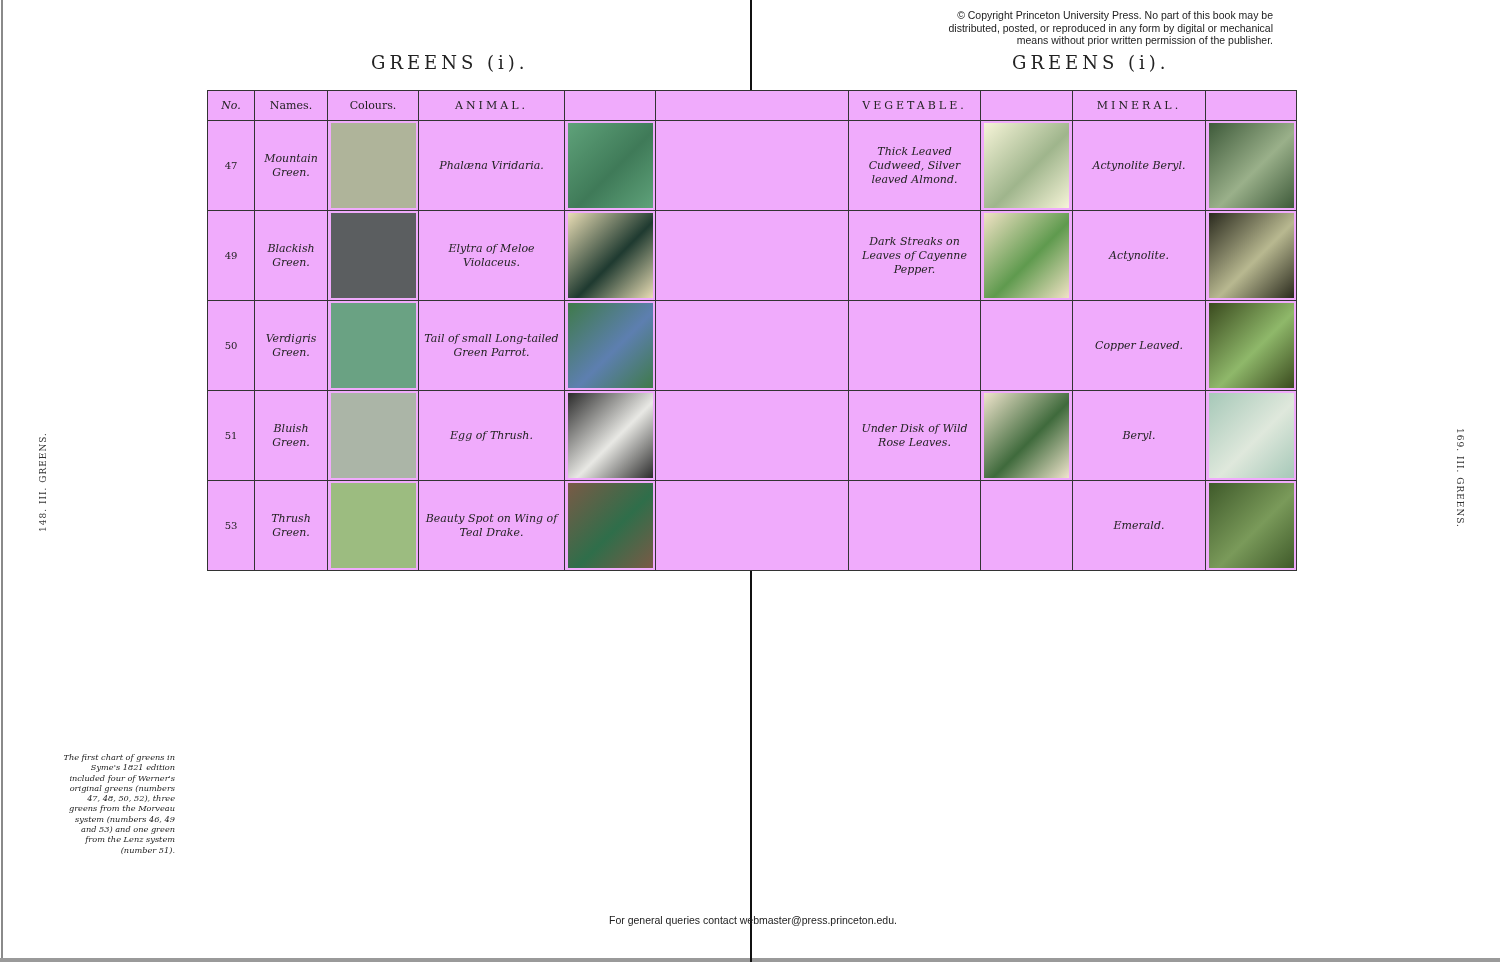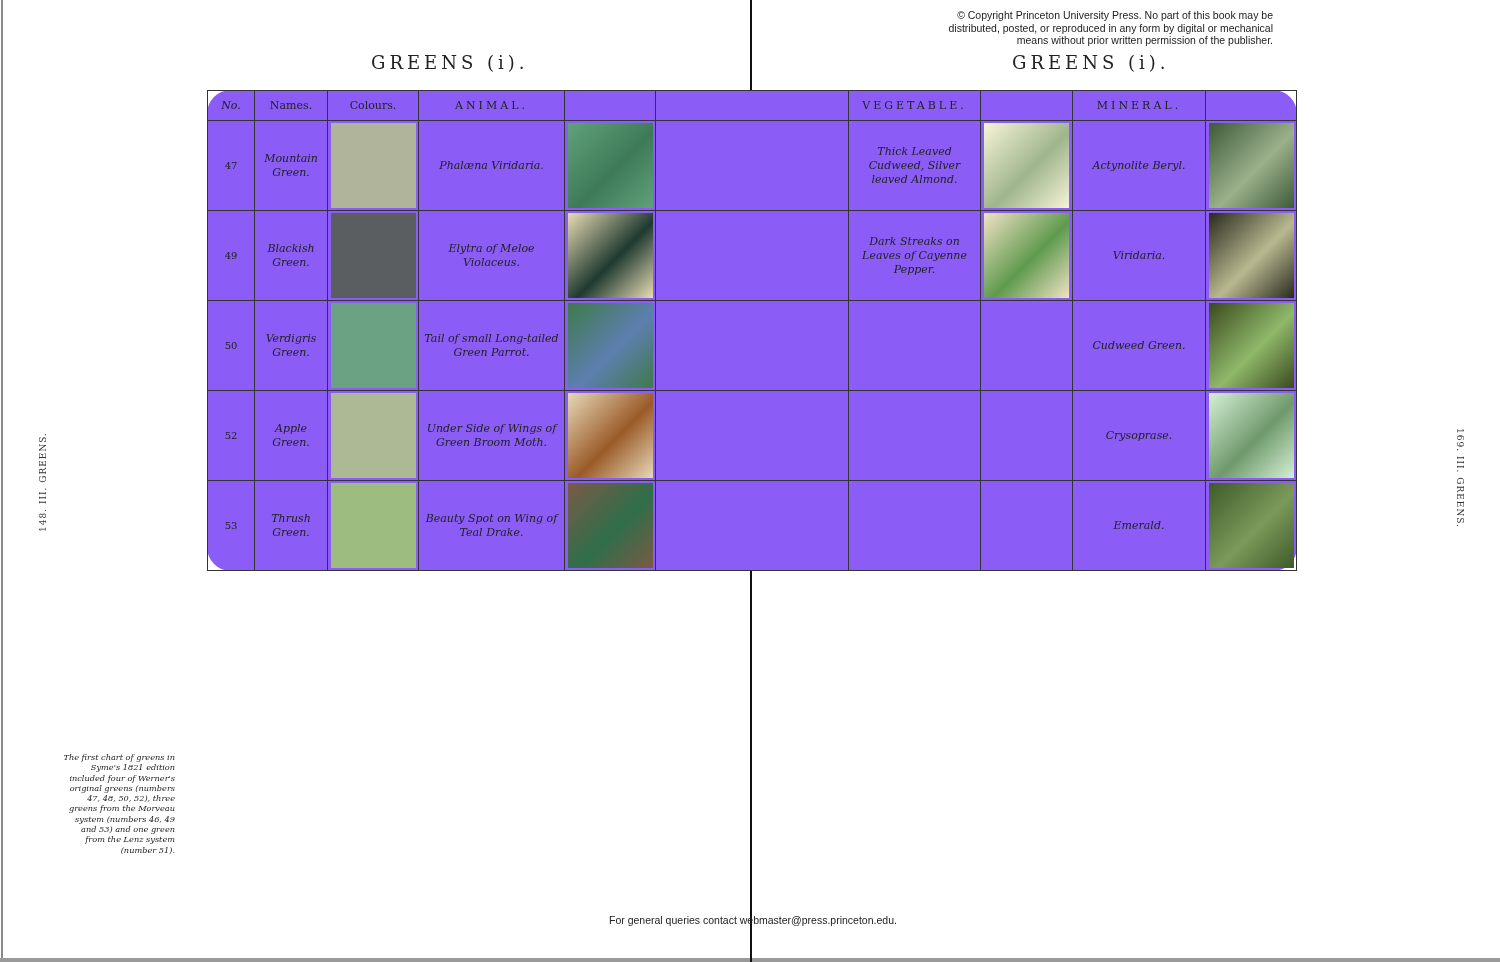--- a/index.html
+++ b/index.html
@@ -9,21 +9,21 @@
   .gutter { position:absolute; left:750px; top:0; width:2px; height:962px; background:#111; }
   .title { position:absolute; top:52px; font-size:18px; letter-spacing:4px; color:#222; font-family:"DejaVu Serif", serif; }
   .title.left { left:371px; }
   .title.right { left:1012px; }
   .copyright { position:absolute; left:943px; top:9px; width:330px; font-family:"Liberation Sans", sans-serif; font-size:10.5px; line-height:12.5px; color:#222;text-align:right; }
   .footer { position:absolute; left:609px; top:914px; font-family:"Liberation Sans", sans-serif; font-size:10.5px; color:#222; }
   .running-head { position:absolute; font-size:9px; letter-spacing:1px; white-space:nowrap; color:#333; }
   .running-head.left { left:43px; top:482px; transform:translate(-50%,-50%) rotate(-90deg); }
   .running-head.right { left:1460px; top:478px; transform:translate(-50%,-50%) rotate(90deg); }
   .sidenote { position:absolute; left:60px; top:752px; width:115px; font-size:8.2px; line-height:10.3px; text-align:right; font-style:italic; color:#222; }
-  table.chart { position:absolute; left:207px; top:90px; border-collapse:collapse; table-layout:fixed; background:#8b5cf6;border-radius:24px; }
+  table.chart { position:absolute; left:207px; top:90px; border-collapse:collapse; table-layout:fixed; background:#f0abfc; }
   table.chart th, table.chart td { border:1.5px solid #333; padding:0; text-align:center; vertical-align:middle; }
   table.chart th { height:29px; font-weight:normal; font-size:11px; }
   th.caps { letter-spacing:3px; font-size:9.5px; }
   th.no { font-style:italic; }
   table.chart td { height:89px; }
   td.num { font-size:10px; }
   td.name, td.desc { font-style:italic; font-size:11px; line-height:14px; padding:0 4px; }
   .swatch { width:85px; height:85px; margin:0 auto; }
   .thumb { width:85px; height:85px; margin:0 auto; position:relative; overflow:hidden; }
 </style>
@@ -101,68 +101,68 @@
         </td>
     <td class="desc">Elytra of Meloe Violaceus.</td>
     <td>
           <div class="thumb" style="background: linear-gradient(135deg, rgb(232, 220, 180) 0%, rgb(31, 58, 48) 55%, rgb(232, 220, 180) 100%);"></div>
         </td>
     <td></td>
     <td class="desc">Dark Streaks on Leaves of Cayenne Pepper.</td>
     <td>
           <div class="thumb" style="background: linear-gradient(135deg, rgb(240, 226, 196) 0%, rgb(95, 154, 78) 55%, rgb(240, 226, 196) 100%);"></div>
         </td>
-    <td class="desc">Viridaria.</td>
+    <td class="desc">Actynolite.</td>
     <td>
           <div class="thumb" style="background: linear-gradient(135deg, rgb(42, 42, 30) 0%, rgb(184, 184, 144) 55%, rgb(42, 42, 30) 100%);"></div>
         </td>
   </tr>
 
   <tr>
     <td class="num">50</td>
     <td class="name">Verdigris Green.</td>
     <td>
           <div class="swatch" style="background: rgb(106, 162, 131);"></div>
         </td>
     <td class="desc">Tail of small Long-tailed Green Parrot.</td>
     <td>
           <div class="thumb" style="background: linear-gradient(135deg, rgb(63, 122, 74) 0%, rgb(93, 127, 176) 55%, rgb(63, 122, 74) 100%);"></div>
         </td>
     <td></td>
     <td class="desc"></td>
     <td>
           <div class="thumb" style="visibility: hidden;"></div>
         </td>
-    <td class="desc">Cudweed Green.</td>
+    <td class="desc">Copper Leaved.</td>
     <td>
           <div class="thumb" style="background: linear-gradient(135deg, rgb(58, 74, 30) 0%, rgb(143, 184, 106) 55%, rgb(58, 74, 30) 100%);"></div>
         </td>
   </tr>
 
-
   <tr>
-    <td class="num">52</td>
-    <td class="name">Apple Green.</td>
+    <td class="num">51</td>
+    <td class="name">Bluish Green.</td>
     <td>
-          <div class="swatch" style="background: rgb(173, 185, 148);"></div>
+          <div class="swatch" style="background: rgb(171, 181, 167);"></div>
         </td>
-    <td class="desc">Under Side of Wings of Green Broom Moth.</td>
+    <td class="desc">Egg of Thrush.</td>
     <td>
-          <div class="thumb" style="background: linear-gradient(135deg, rgb(230, 217, 184) 0%, rgb(154, 90, 40) 55%, rgb(230, 217, 184) 100%);"></div>
+          <div class="thumb" style="background: linear-gradient(135deg, rgb(43, 43, 43) 0%, rgb(232, 232, 228) 55%, rgb(43, 43, 43) 100%);"></div>
         </td>
     <td></td>
-    <td class="desc"></td>
+    <td class="desc">Under Disk of Wild Rose Leaves.</td>
     <td>
-          <div class="thumb" style="visibility: hidden;"></div>
+          <div class="thumb" style="background: linear-gradient(135deg, rgb(239, 228, 204) 0%, rgb(63, 106, 60) 55%, rgb(239, 228, 204) 100%);"></div>
         </td>
-    <td class="desc">Crysoprase.</td>
+    <td class="desc">Beryl.</td>
     <td>
-          <div class="thumb" style="background: linear-gradient(135deg, rgb(214, 239, 214) 0%, rgb(111, 154, 108) 55%, rgb(214, 239, 214) 100%);"></div>
+          <div class="thumb" style="background: linear-gradient(135deg, rgb(166, 200, 184) 0%, rgb(223, 232, 220) 55%, rgb(166, 200, 184) 100%);"></div>
         </td>
   </tr>
+
 
   <tr>
     <td class="num">53</td>
     <td class="name">Thrush Green.</td>
     <td>
           <div class="swatch" style="background: rgb(156, 188, 128);"></div>
         </td>
     <td class="desc">Beauty Spot on Wing of Teal Drake.</td>
     <td>
           <div class="thumb" style="background: linear-gradient(135deg, rgb(122, 90, 70) 0%, rgb(47, 110, 74) 55%, rgb(122, 90, 70) 100%);"></div>

